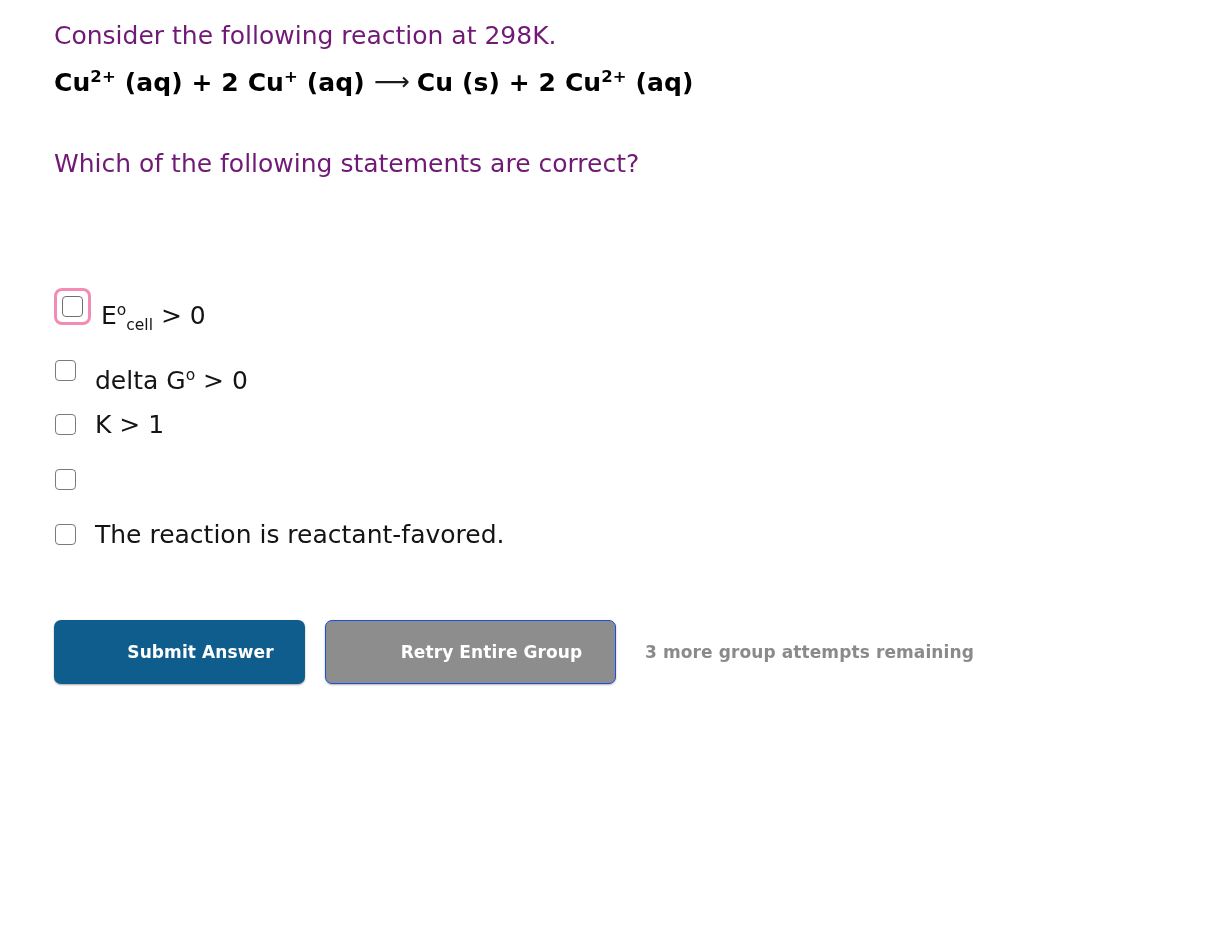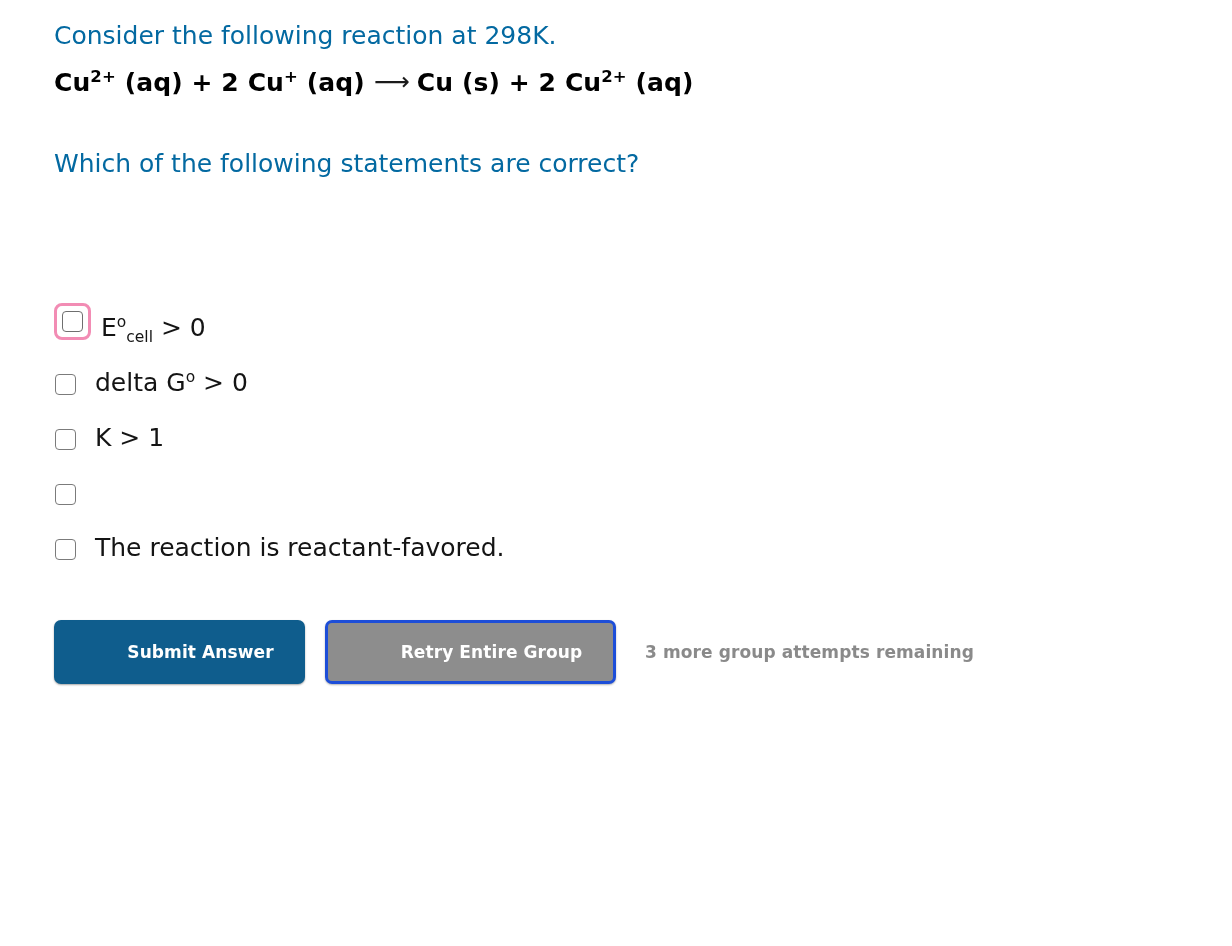--- a/index.html
+++ b/index.html
@@ -22,21 +22,21 @@
     left: 54px;
     top: 0;
     right: 0;
     bottom: 0;
   }
 
   
   .prompt-line {
     font-size: 25px;
     line-height: 1.15;
-    color: #0369a1;
+    color: #701a75;
     white-space: nowrap;
   }
   #prompt-intro { position: absolute; left: 0; top: 22px; }
 
   #reaction-equation {
     position: absolute;
     left: 0;
     top: 68px;
     font-size: 25px;
     font-weight: bold;
@@ -72,21 +72,21 @@
 
   
   .options {
     position: absolute;
     left: 0;
     top: 272px;
     width: 900px;
   }
   .option-row {
     display: flex;
-    align-items: flex-end;
+    align-items: center;
     position: relative;
     height: 55px;
   }
   .option-row.first { height: 68px; }
 
   .cb-wrap {
     position: relative;
     width: 46px;
     flex: 0 0 46px;
     display: flex;
@@ -173,21 +173,21 @@
     width: 251px;
     height: 64px;
     margin-left: 6px;
     box-shadow: 0 1px 2px rgba(0,0,0,0.35);
   }
   #retry-group-button {
     background: #8d8d8d;
     width: 291px;
     height: 64px;
     margin-left: 20px;
-    border: 3px solid #1d4ed8;
+    border: 1px solid #1d4ed8;
     box-shadow: 0 1px 2px rgba(0,0,0,0.3);
   }
   #attempts-remaining {
     margin-left: 29px;
     font-size: 17px;
     font-weight: bold;
     color: #8a8a8a;
     white-space: nowrap;
     letter-spacing: 0.1px;
   }

